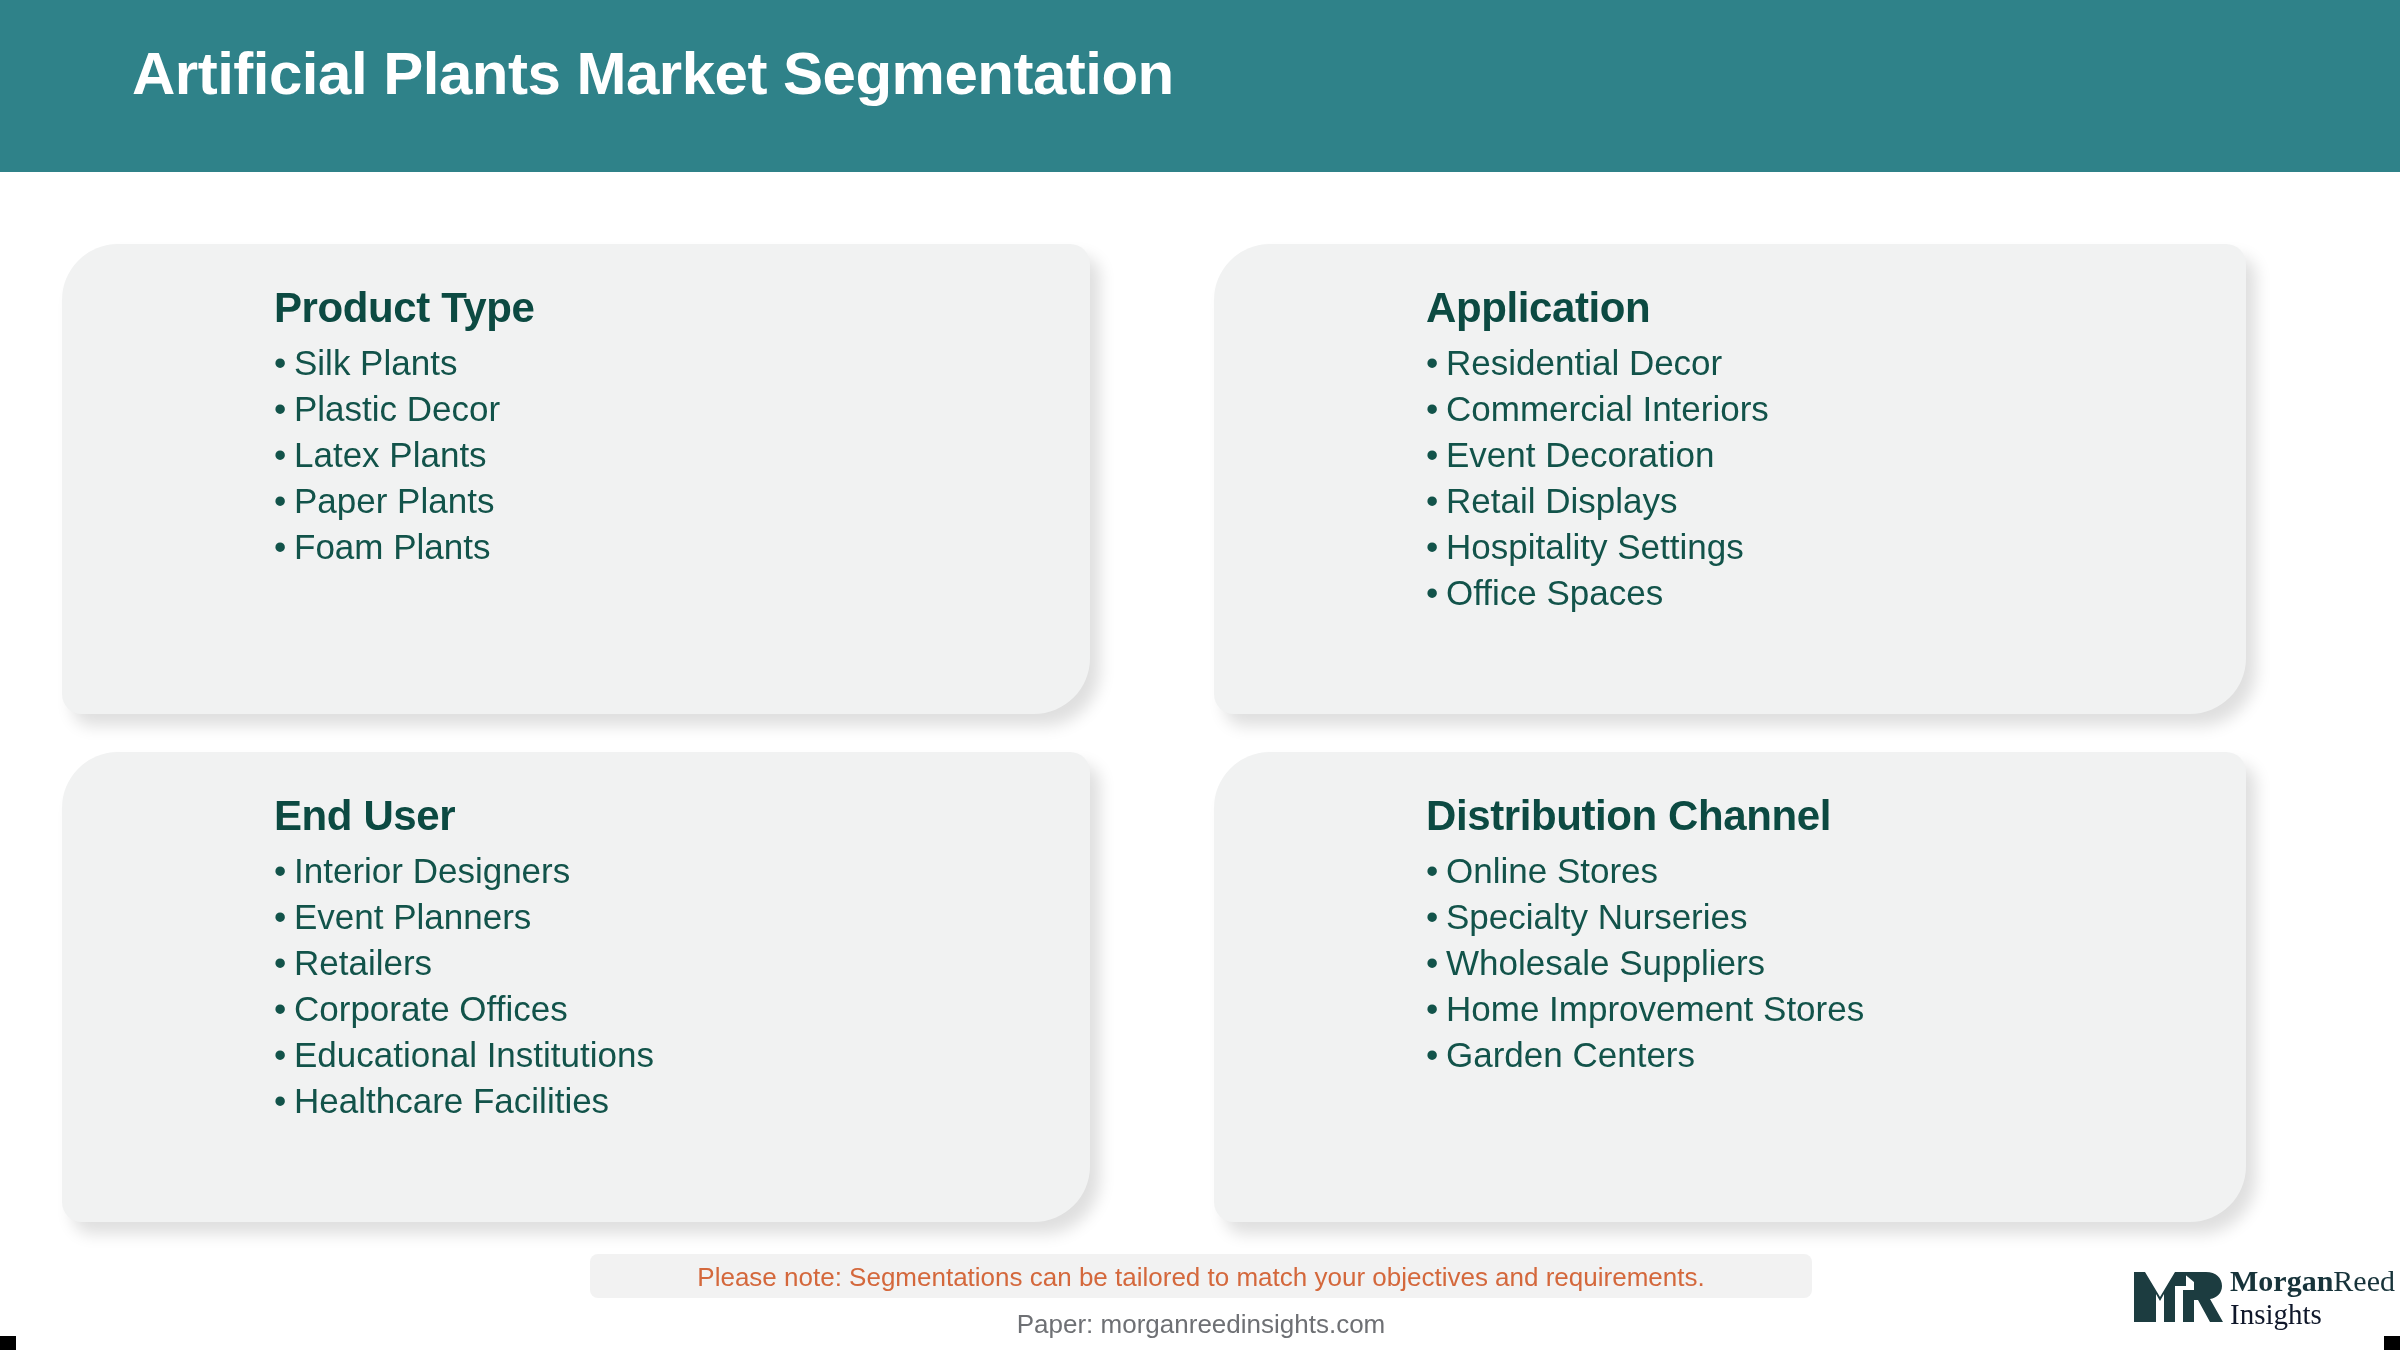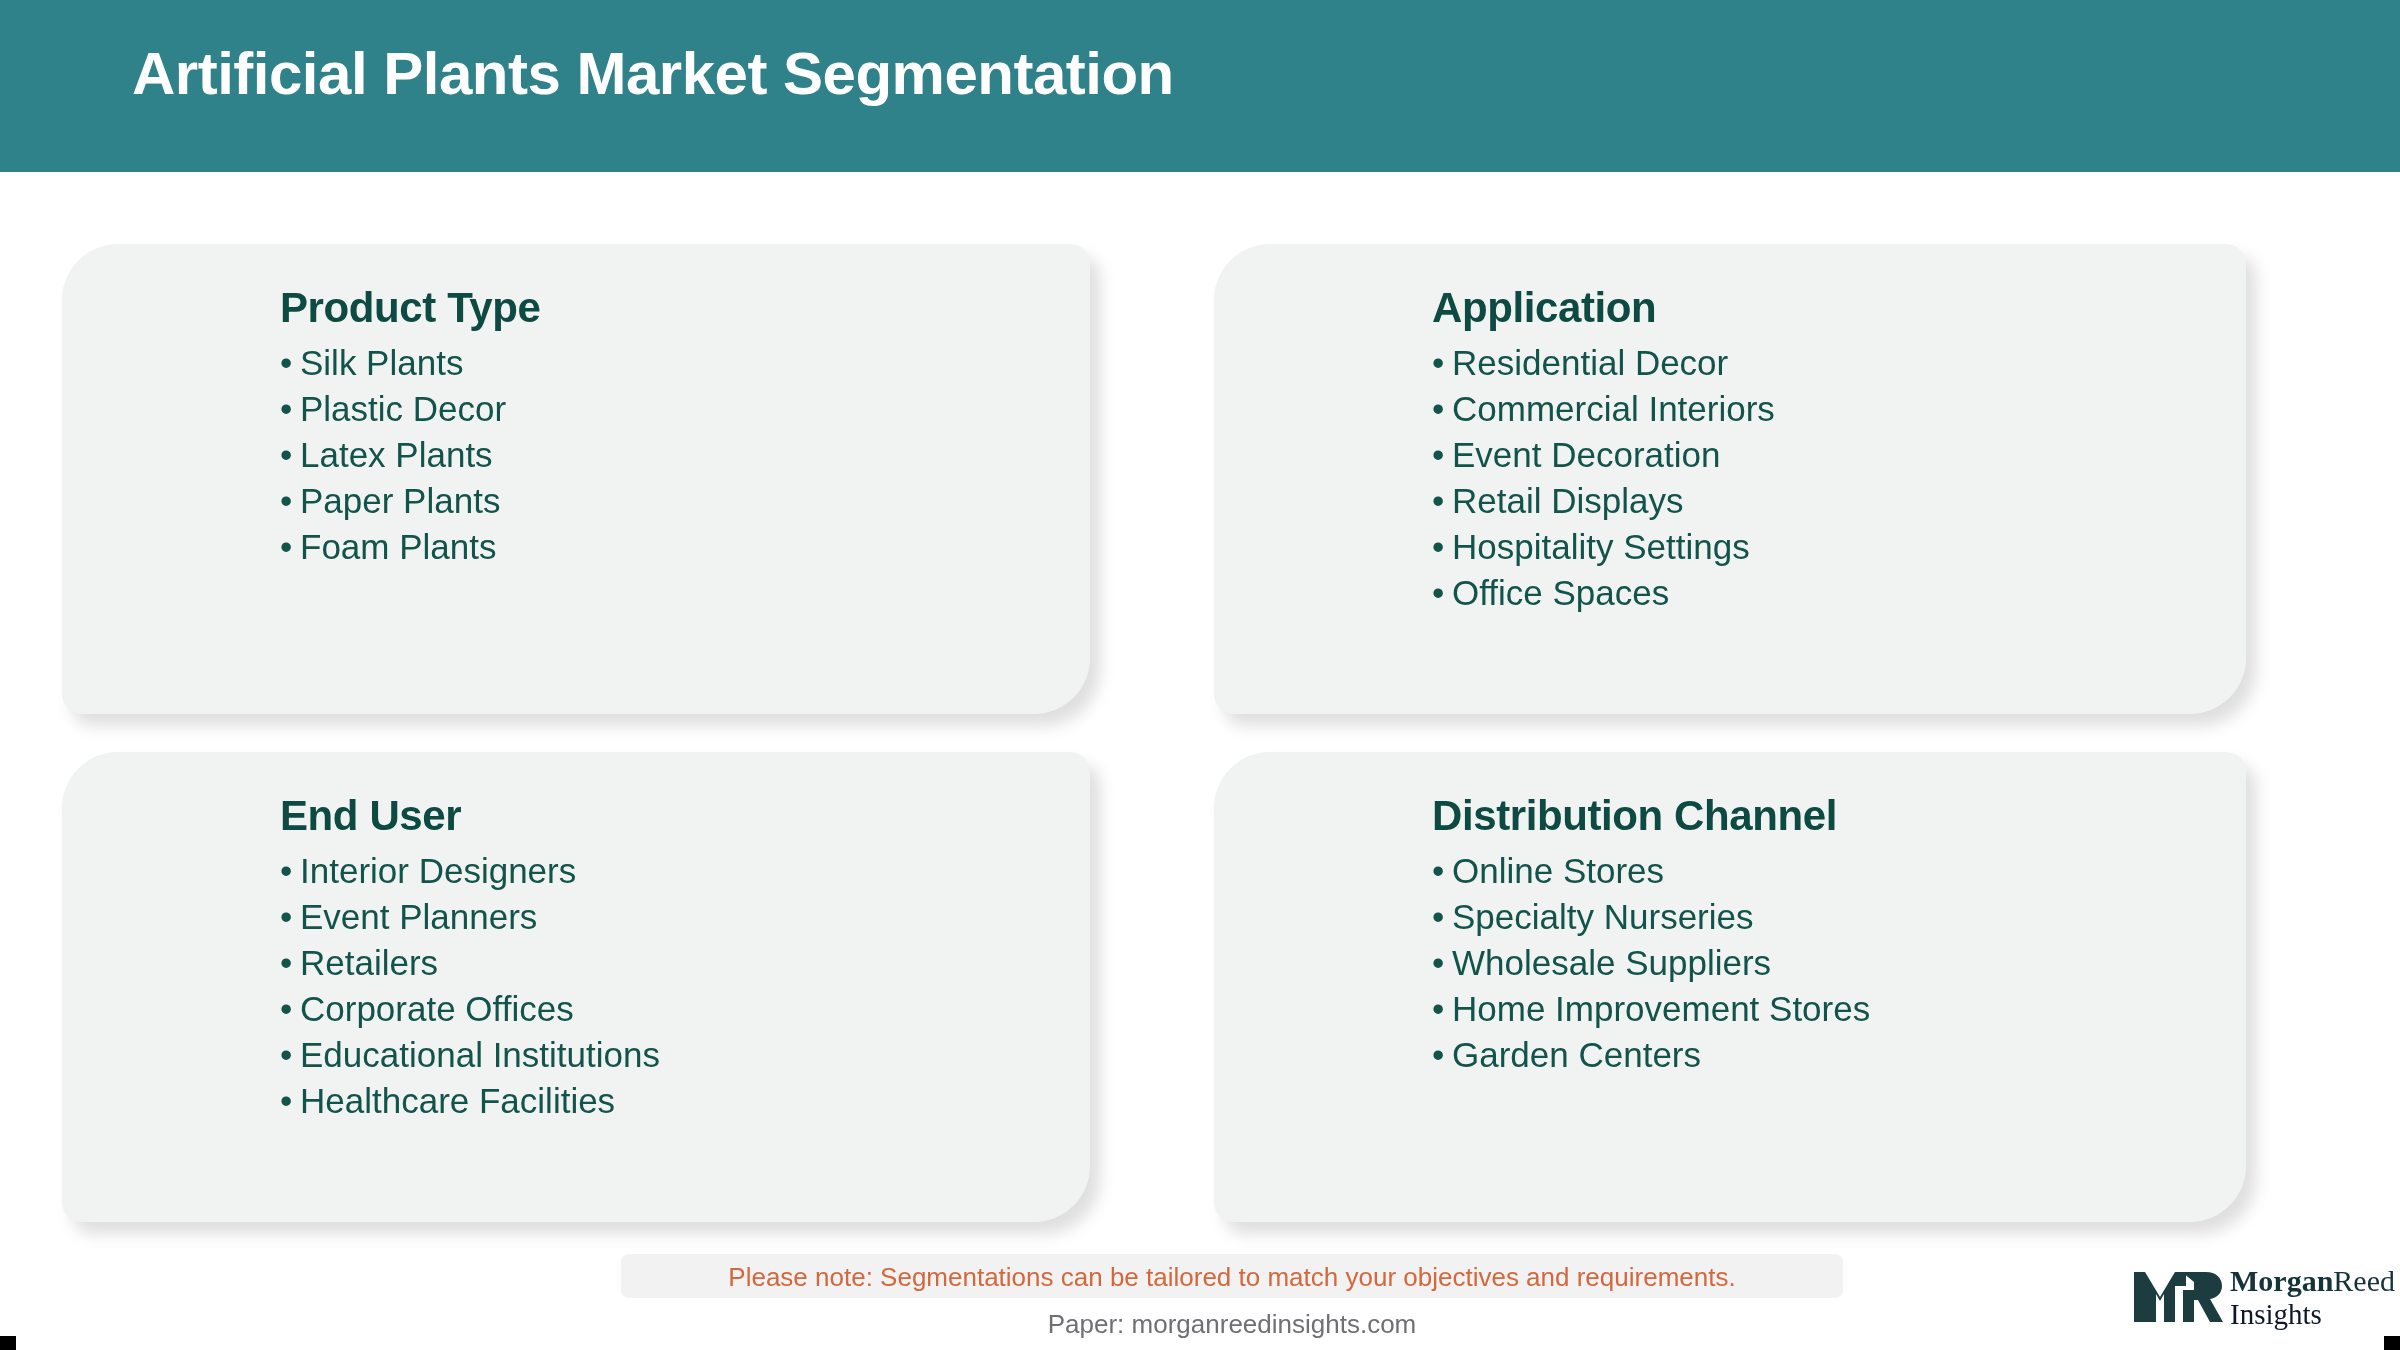--- a/index.html
+++ b/index.html
@@ -51,21 +51,21 @@
     border-radius: 56px 20px 56px 20px;
     box-shadow: 10px 12px 16px rgba(0,0,0,0.13);
   }
   .seg-card.pos-0 { left: 62px;   top: 72px;  width: 1028px; height: 470px; }
   .seg-card.pos-1 { left: 1214px; top: 72px;  width: 1032px; height: 470px; }
   .seg-card.pos-2 { left: 62px;   top: 580px; width: 1028px; height: 470px; }
   .seg-card.pos-3 { left: 1214px; top: 580px; width: 1032px; height: 470px; }
 
   .card-inner {
     position: absolute;
-    left: 218px;
+    left: 212px;
     top: 40px;
     right: 40px;
   }
   .card-heading {
     font-size: 42px;
     font-weight: bold;
     color: #0C4A42;
     letter-spacing: -0.4px;
     line-height: 1.15;
     margin: 0 0 8px 0;
@@ -89,21 +89,20 @@
     color: #12534A;
   }
 
   
   #footer {
     position: absolute;
     left: 0;
     top: 1232px;
     width: 2104px;
     height: 118px;
-    margin-left: 31px;
   }
   #note-pill {
     position: absolute;
     left: 590px;
     top: 22px;
     width: 1222px;
     height: 44px;
     background: #F2F2F2;
     border-radius: 8px;
   }

